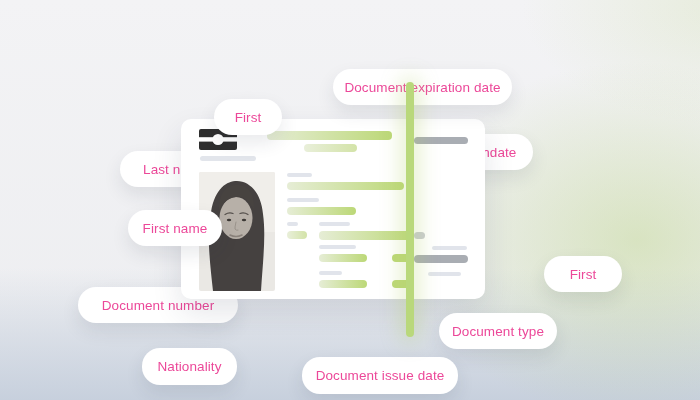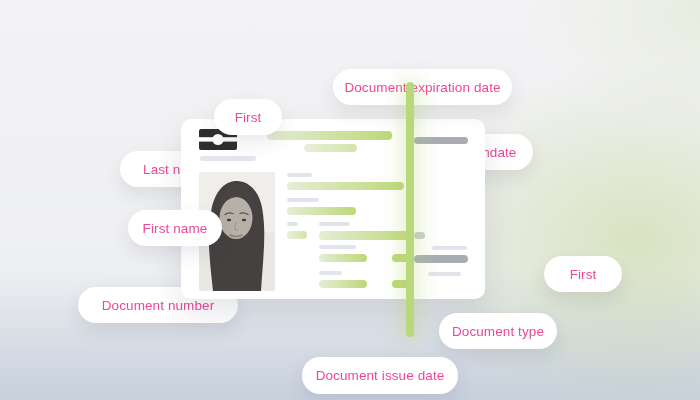--- a/index.html
+++ b/index.html
@@ -149,20 +149,23 @@
   </div>
   <div class="pill front" id="p-exp">
     <span>Document expiration date</span>
   </div>
   <div class="pill front" id="p-first">
     <span>First name</span>
   </div>
   <div class="pill front" id="p-gender">
     <span>First</span>
   </div>
+  <div class="pill front" id="p-nat">
+    <span>Nationality</span>
+  </div>
   <div class="pill front" id="p-doctype">
     <span>Document type</span>
   </div>
   <div class="pill front" id="p-issue">
     <span>Document issue date</span>
   </div>
 
   <div class="scan"></div>
 </div>
 

